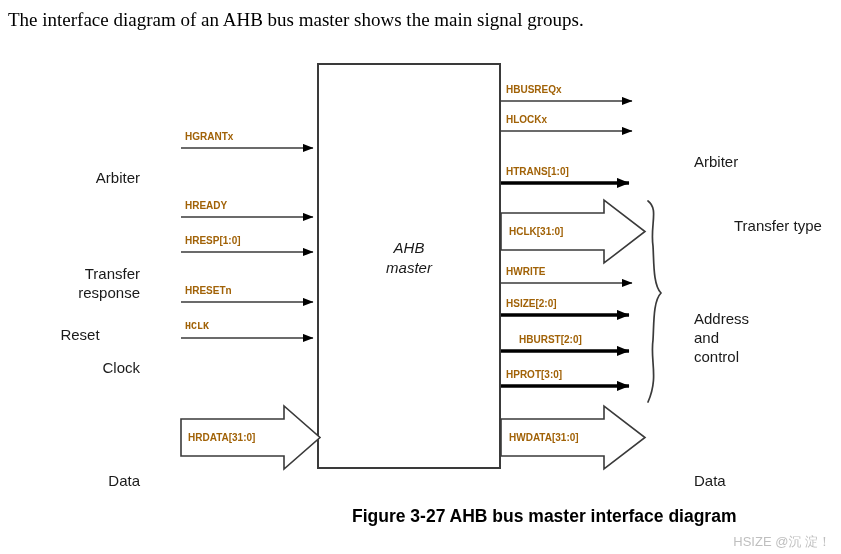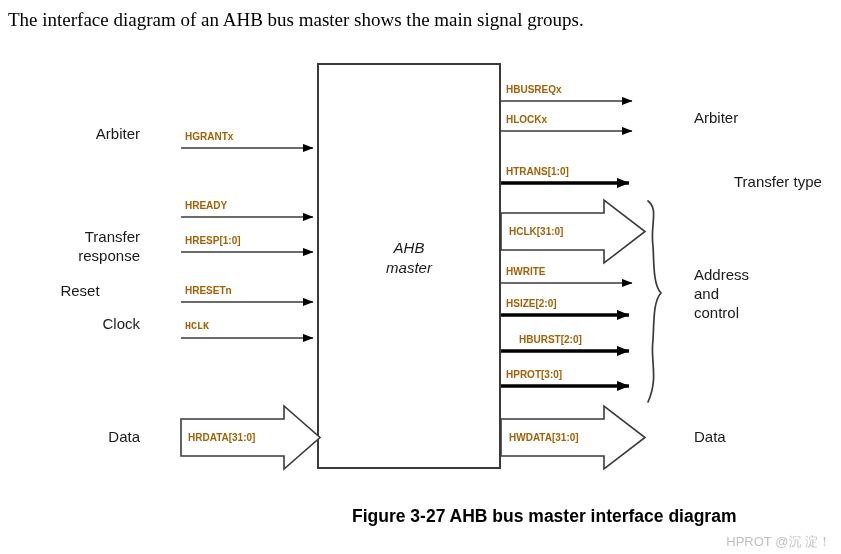--- a/index.html
+++ b/index.html
@@ -44,20 +44,21 @@
   }
 
   
   .dlabel {
     position: absolute;
     font-family: "Liberation Sans", sans-serif;
     font-size: 15px;
     color: #1a1a1a;
     white-space: nowrap;
     line-height: 19px;
+    margin-top: 44px;
   }
   .dlabel.group-left {
     text-align: right;
   }
   .dlabel.group-right {
     text-align: left;
   }
   .signame {
     position: absolute;
     font-family: "Liberation Sans", sans-serif;
@@ -163,21 +164,21 @@
 
   <div class="boxlabel" style="left:318px; top:238px; width:182px;">
     <div>AHB</div>
     <div>master</div>
   </div>
 
   <div class="dlabel group-left" style="left:20px; top:124px; width:120px;">
     <div>Arbiter</div>
   </div>
 
-  <div class="dlabel group-left" style="left:20px; top:227px; width:120px;">
+  <div class="dlabel group-left" style="left:20px; top:220px; width:120px;">
     <div>Transfer</div>
     <div>response</div>
   </div>
 
   <div class="dlabel group-left" style="left:20px; top:281px; width:120px;text-align:center;">
     <div>Reset</div>
   </div>
 
   <div class="dlabel group-left" style="left:20px; top:314px; width:120px;">
     <div>Clock</div>
@@ -219,13 +220,13 @@
   <div class="signame" style="left:506px; top:263px;">HWRITE</div>
   <div class="signame" style="left:506px; top:295px;">HSIZE[2:0]</div>
   <div class="signame" style="left:506px; top:331px;margin-left:13px;">HBURST[2:0]</div>
   <div class="signame" style="left:506px; top:366px;">HPROT[3:0]</div>
   <div class="signame" style="left:509px; top:429px;">HWDATA[31:0]</div>
 
 </div>
 
 <div id="figure-caption">Figure 3-27 AHB bus master interface diagram</div>
 
-<div id="watermark">HPROT @沉 淀！</div>
+<div id="watermark">HSIZE @沉 淀！</div>
 
 </body></html>

